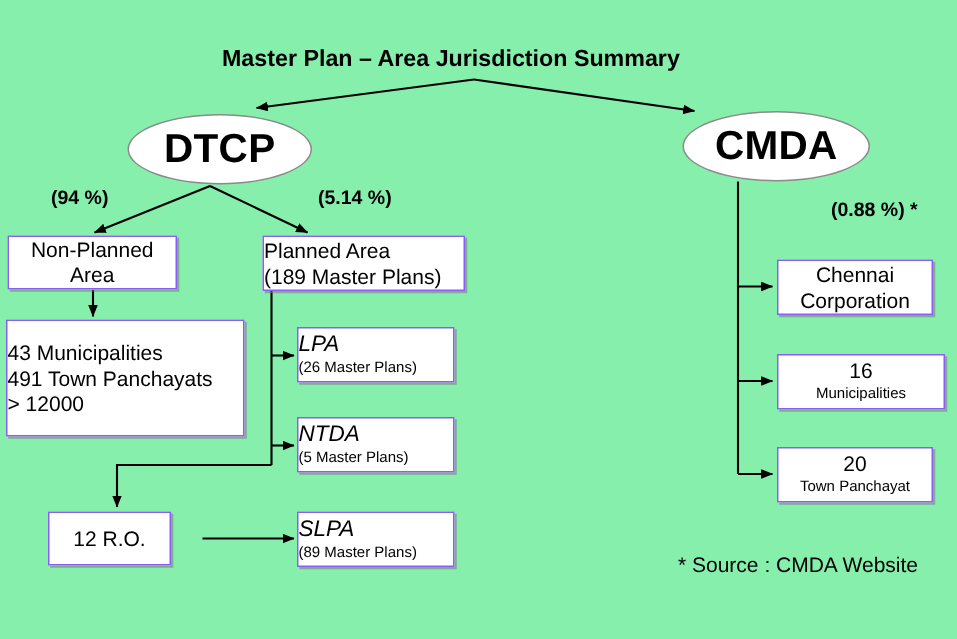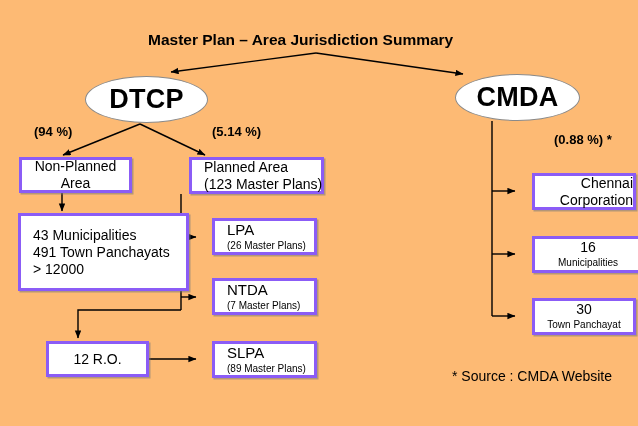--- a/index.html
+++ b/index.html
@@ -4,21 +4,21 @@
 <style>
   html, body {
     margin: 0;
     padding: 0;
     background: #ffffff;
   }
   #canvas {
     position: relative;
     width: 638px;
     height: 426px;
-    background: #fdba74;
+    background: #86efac;
     font-family: "Liberation Sans", sans-serif;
     overflow: hidden;
   }
   #edges {
     position: absolute;
     left: 0;
     top: 0;
     width: 638px;
     height: 426px;
     pointer-events: none;
@@ -27,23 +27,22 @@
     position: absolute;
     box-sizing: border-box;
     background: #ffffff;
     display: flex;
     flex-direction: column;
     align-items: center;
     justify-content: center;
     z-index: 2;
   }
   .box {
-    border: 3px solid #8b5cf6;
+    border: 1px solid #8b5cf6;
     box-shadow: 1.5px 1.5px 0 rgba(120,120,120,0.55);
-    margin-left: 14px;
   }
   .ellipse {
     border: 1px solid #8a8a8a;
     border-radius: 50%;
     background: #ffffff;
   }
   .ellipse .t {
     font-weight: bold;
     font-size: 27px;
     color: #000000;
@@ -66,34 +65,35 @@
     z-index: 3;
   }
   .src {
     position: absolute;
     font-size: 14px;
     color: #000000;
     white-space: nowrap;
     z-index: 3;
   }
   .l-center { align-items: center; text-align: center; }
-  .l-left   { align-items: flex-start; text-align: left; padding-left: 12px; }
+  .l-left   { align-items: flex-start; text-align: left; padding-left: 0; }
   .line {
     font-size: 14px;
     line-height: 17px;
     color: #000000;
     white-space: nowrap;
   }
   .line.small {
     font-size: 10px;
     line-height: 14px;
   }
   .line.big {
     font-size: 15px;
     line-height: 18px;
+    font-style: italic;
   }
 </style>
 </head>
 <body>
 
 <div id="canvas">
 
   <svg id="edges" viewBox="0 0 638 426" width="638" height="426">
     <defs>
       <marker id="ah" markerWidth="9" markerHeight="9" refX="7.6" refY="3.2" orient="auto" markerUnits="userSpaceOnUse">
@@ -162,60 +162,60 @@
 
   <div class="pct" style="left:34px; top:124px;">(94 %)</div>
   <div class="pct" style="left:212px; top:124px;">(5.14 %)</div>
   <div class="pct" style="left:508px; top:132px;margin-left:46px;">(0.88 %) *</div>
 
   <div class="node box l-center" style="left:5px; top:157px; width:113px; height:36px;">
     <span class="line">Non-Planned</span>
     <span class="line">Area</span>
   </div>
 
-  <div class="node box l-left" style="left:4px; top:213px; width:171px; height:78px;">
+  <div class="node box l-left" style="left:4px; top:213px; width:159px; height:78px;">
     <span class="line">43 Municipalities</span>
     <span class="line">491 Town Panchayats</span>
     <span class="line">&gt; 12000</span>
   </div>
 
   <div class="node box l-left" style="left:175px; top:157px; width:135px; height:37px;">
     <span class="line">Planned Area</span>
-    <span class="line">(123 Master Plans)</span>
+    <span class="line">(189 Master Plans)</span>
   </div>
 
   <div class="node box l-left" style="left:198px; top:218px; width:105px; height:37px;">
     <span class="line big">LPA</span>
     <span class="line small">(26 Master Plans)</span>
   </div>
 
   <div class="node box l-left" style="left:198px; top:278px; width:105px; height:37px;">
     <span class="line big">NTDA</span>
-    <span class="line small">(7 Master Plans)</span>
+    <span class="line small">(5 Master Plans)</span>
   </div>
 
   <div class="node box l-left" style="left:198px; top:341px; width:105px; height:37px;">
     <span class="line big">SLPA</span>
     <span class="line small">(89 Master Plans)</span>
   </div>
 
-  <div class="node box l-center" style="left:32px; top:341px; width:103px; height:36px;">
+  <div class="node box l-center" style="left:32px; top:341px; width:82px; height:36px;">
     <span class="line">12 R.O.</span>
   </div>
 
-  <div class="node box l-center" style="left:518px; top:173px; width:104px; height:37px;align-items:flex-end;">
+  <div class="node box l-center" style="left:518px; top:173px; width:104px; height:37px;">
     <span class="line">Chennai</span>
     <span class="line">Corporation</span>
   </div>
 
   <div class="node box l-center" style="left:518px; top:236px; width:112px; height:37px;">
     <span class="line">16</span>
     <span class="line small">Municipalities</span>
   </div>
 
   <div class="node box l-center" style="left:518px; top:298px; width:104px; height:37px;">
-    <span class="line">30</span>
+    <span class="line">20</span>
     <span class="line small">Town Panchayat</span>
   </div>
 
   <div class="src" style="left:452px; top:368px;">* Source : CMDA Website</div>
 
 </div>
 
 </body></html>

